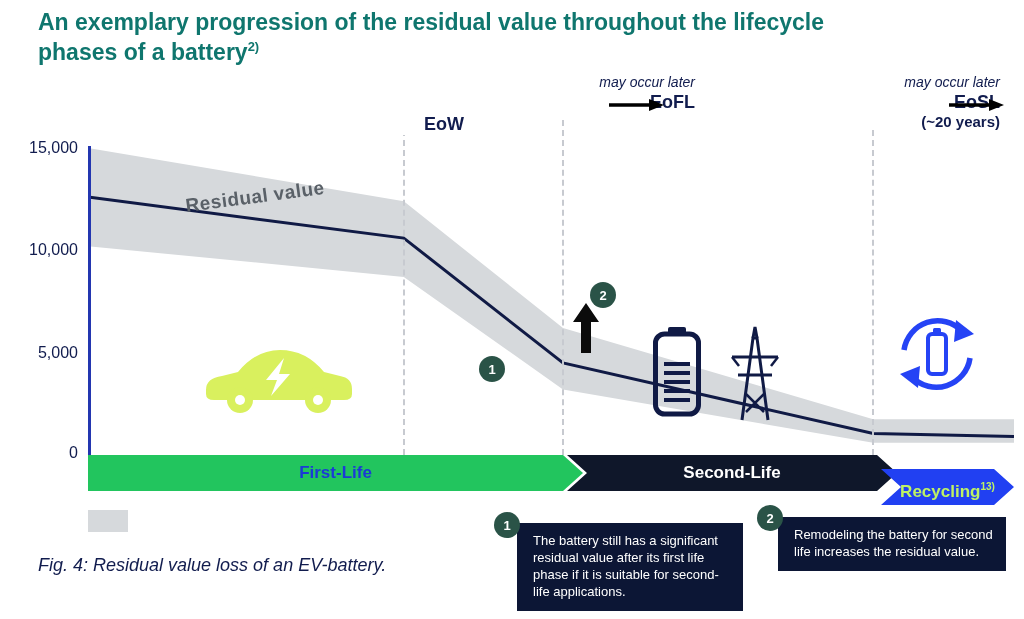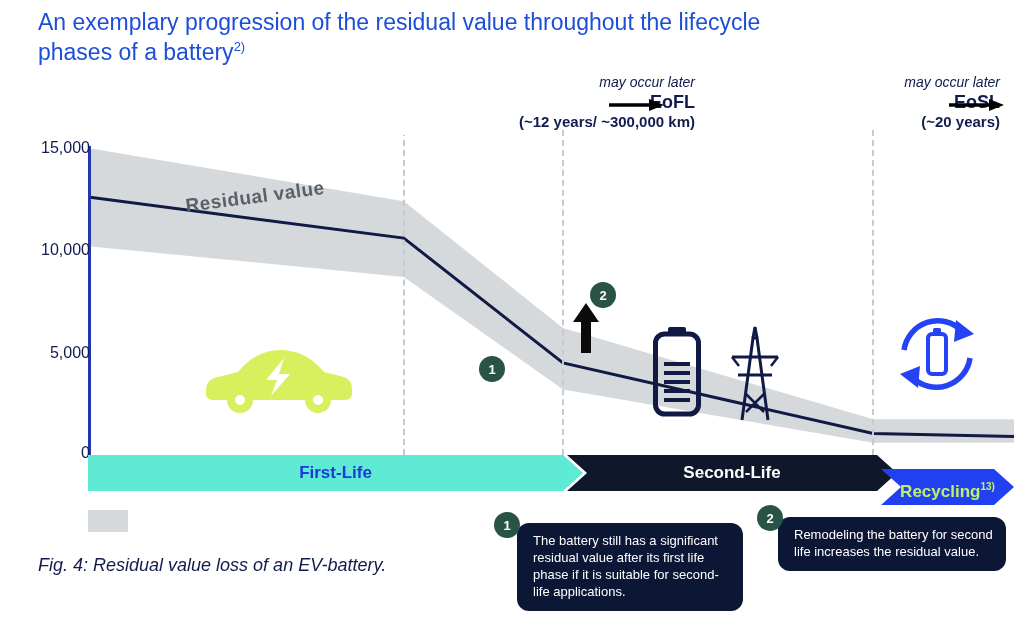--- a/index.html
+++ b/index.html
@@ -1,50 +1,50 @@
 <!DOCTYPE html>
 <html><head>
 <meta charset="utf-8">
 <style>
   html,body{margin:0;padding:0;background:#fff;}
   .page{position:relative;width:1024px;height:619px;background:#fff;overflow:hidden;
         font-family:"Liberation Sans",sans-serif;color:#111c4e;}
   .abs{position:absolute;}
-  .title{left:38px;top:8px;width:930px;font-size:23px;font-weight:400;line-height:1.3;color:#1d4ed8;z-index:3;}
+  .title{left:38px;top:8px;width:930px;font-size:23px;font-weight:700;line-height:1.3;color:#0f766e;z-index:3;}
   .title sup{font-size:13px;}
   .ylabel{left:38px;top:90px;font-size:21px;font-weight:500;z-index:3;}
-  .tick{left:0;width:78px;text-align:right;font-size:16px;z-index:3;margin-left:12px;}
+  .tick{left:0;width:78px;text-align:right;font-size:16px;z-index:3;}
   .dash{top:120px;height:335px;width:0;border-left:2px dashed #c7cad0;z-index:2;}
   .chart-svg{left:88px;top:140px;z-index:1;}
   .bandlabel{left:185px;top:186px;font-size:19px;font-weight:700;color:#5a6168;
              transform:rotate(-7.5deg);letter-spacing:.5px;z-index:3;}
   .ms{text-align:right;z-index:3;background:#fff;}
   .ms-note{font-size:14px;font-style:italic;font-weight:400;height:18px;}
   .ms-label{font-size:18px;font-weight:700;}
   .ms-sub{font-size:15px;font-weight:700;}
   .ms-eow{left:344px;top:96px;width:120px;}
   .ms-eofl{left:425px;top:74px;width:270px;}
   .ms-eosl{left:795px;top:74px;width:205px;}
   .ms .arrow{position:absolute;}
   .ms-eofl .arrow{left:182px;top:24px;}
   .ms-eosl .arrow{left:152px;top:24px;}
   .badge{width:26px;height:26px;border-radius:50%;background:#2a5347;color:#fff;
          font-size:13px;font-weight:700;display:flex;align-items:center;justify-content:center;z-index:6;}
   .phase{top:455px;height:36px;line-height:36px;text-align:center;font-size:17px;font-weight:700;z-index:4;}
   .phase sup{font-size:10px;}
-  .p1{left:88px;width:495px;background:#5eead4;color:#1b3ad6;
+  .p1{left:88px;width:495px;background:#22c55e;color:#1b3ad6;
       clip-path:polygon(0 0,475px 0,495px 50%,475px 100%,0 100%);}
   .p2{left:567px;width:330px;background:#0f172a;color:#fff;
       clip-path:polygon(0 0,310px 0,330px 50%,310px 100%,0 100%,20px 50%);}
   .p3{left:881px;width:133px;background:#2140f2;color:#bef264;
       clip-path:polygon(0 0,113px 0,133px 50%,113px 100%,0 100%,20px 50%);margin-top:14px;}
   .legend-swatch{left:88px;top:510px;width:40px;height:22px;background:#d6d9dc;z-index:3;}
   .legend-text{left:140px;top:511px;font-size:18px;z-index:3;}
   .caption{left:38px;top:555px;font-size:18px;font-style:italic;z-index:3;}
-  .callout{background:#0c1635;color:#fff;border-radius:12px;font-size:13px;line-height:1.3;
+  .callout{background:#0c1635;color:#fff;border-radius:0;font-size:13px;line-height:1.3;
            padding:10px 12px 10px 16px;z-index:5;}
   .c1{left:517px;top:523px;width:198px;}
   .c2{left:778px;top:517px;width:200px;}
   .badge-c1{left:494px;top:512px;}
   .badge-c2{left:757px;top:505px;}
   .badge-m1{left:479px;top:356px;}
   .badge-m2{left:590px;top:282px;}
   .icon{z-index:4;}
 </style>
 </head>
@@ -77,21 +77,20 @@
 
   <div class="abs ms ms-eow">
     <div class="ms-note"></div>
     <div class="ms-label">EoW</div>
     <div class="ms-sub"></div>
   </div>
 
   <div class="abs ms ms-eofl">
     <div class="ms-note">may occur later</div>
     <div class="ms-label">EoFL</div>
-    <div class="ms-sub">(~12 years/ ~300,000 km)</div>
     <svg class="arrow" width="58" height="14" viewBox="0 0 58 14">
       <line x1="2" y1="7" x2="44" y2="7" stroke="#000" stroke-width="3.5"></line>
       <polygon points="42,1 57,7 42,13" fill="#000"></polygon>
     </svg>
   </div>
 
   <div class="abs ms ms-eosl">
     <div class="ms-note">may occur later</div>
     <div class="ms-label">EoSL</div>
     <div class="ms-sub">(~20 years)</div>

